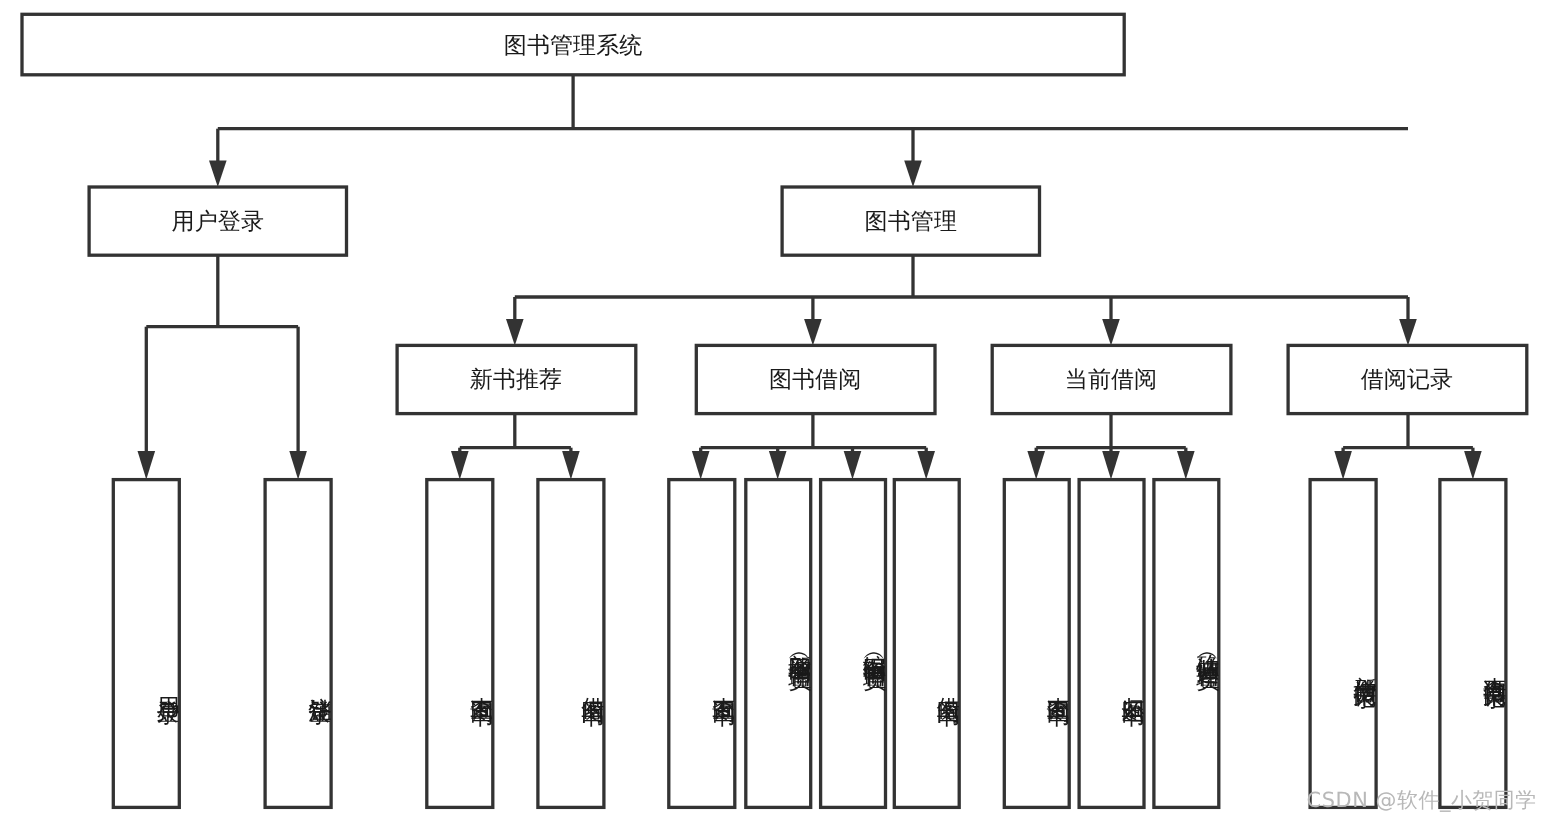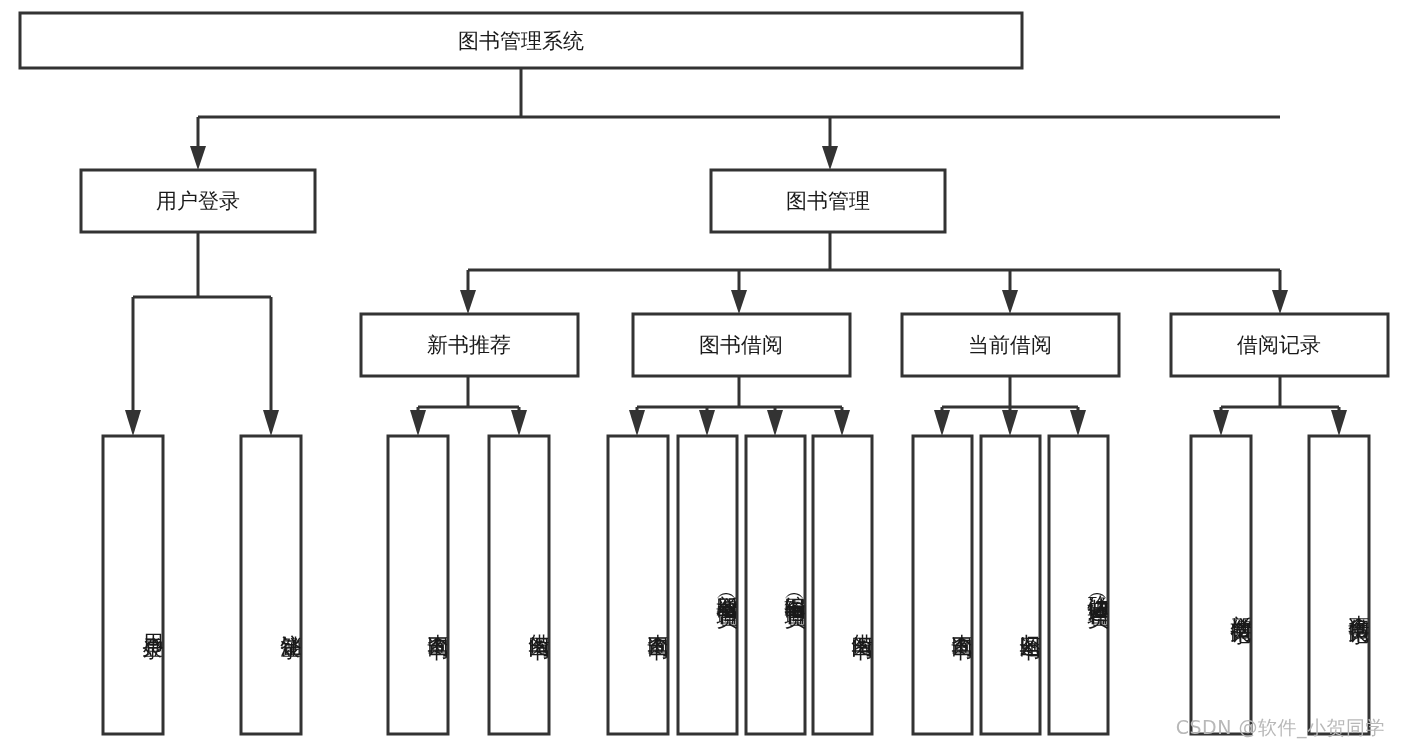--- a/index.html
+++ b/index.html
@@ -58,21 +58,21 @@
     letter-spacing: 2px;
     color: #1a1a1a;
     display: flex;
     align-items: flex-start;
     justify-content: center;
     white-space: nowrap;
     pointer-events: none;
   }
   .watermark {
     position: absolute;
-    right: 20px;
+    right: 8px;
     bottom: 6px;
     font-family: "DejaVu Sans", "Liberation Sans", sans-serif;
     font-size: 19px;
     color: #b8b8b8;
     white-space: nowrap;
     letter-spacing: 0.5px;
   }
 </style>
 </head>
 <body>

